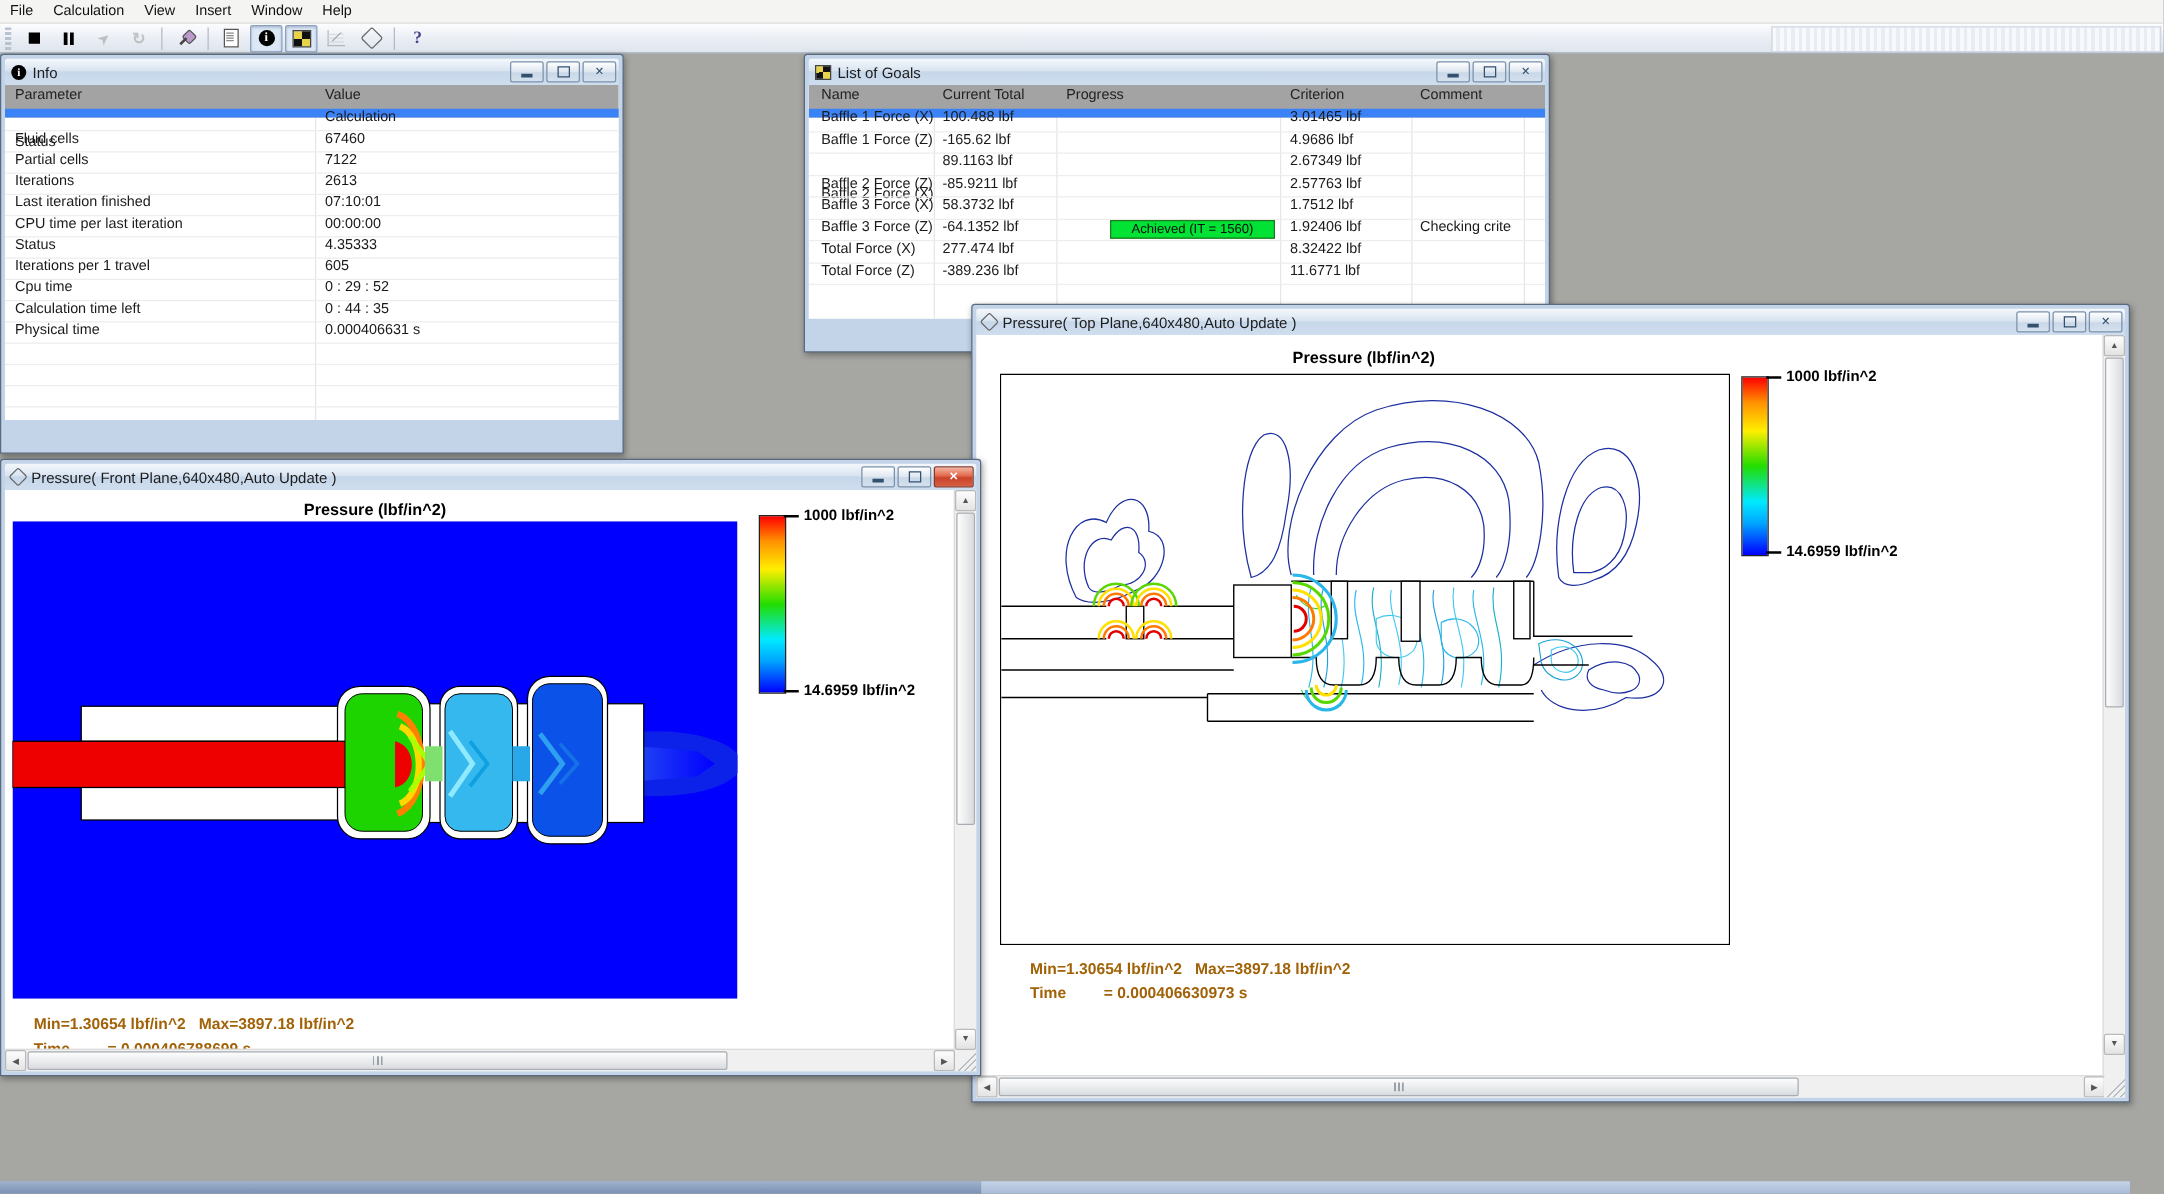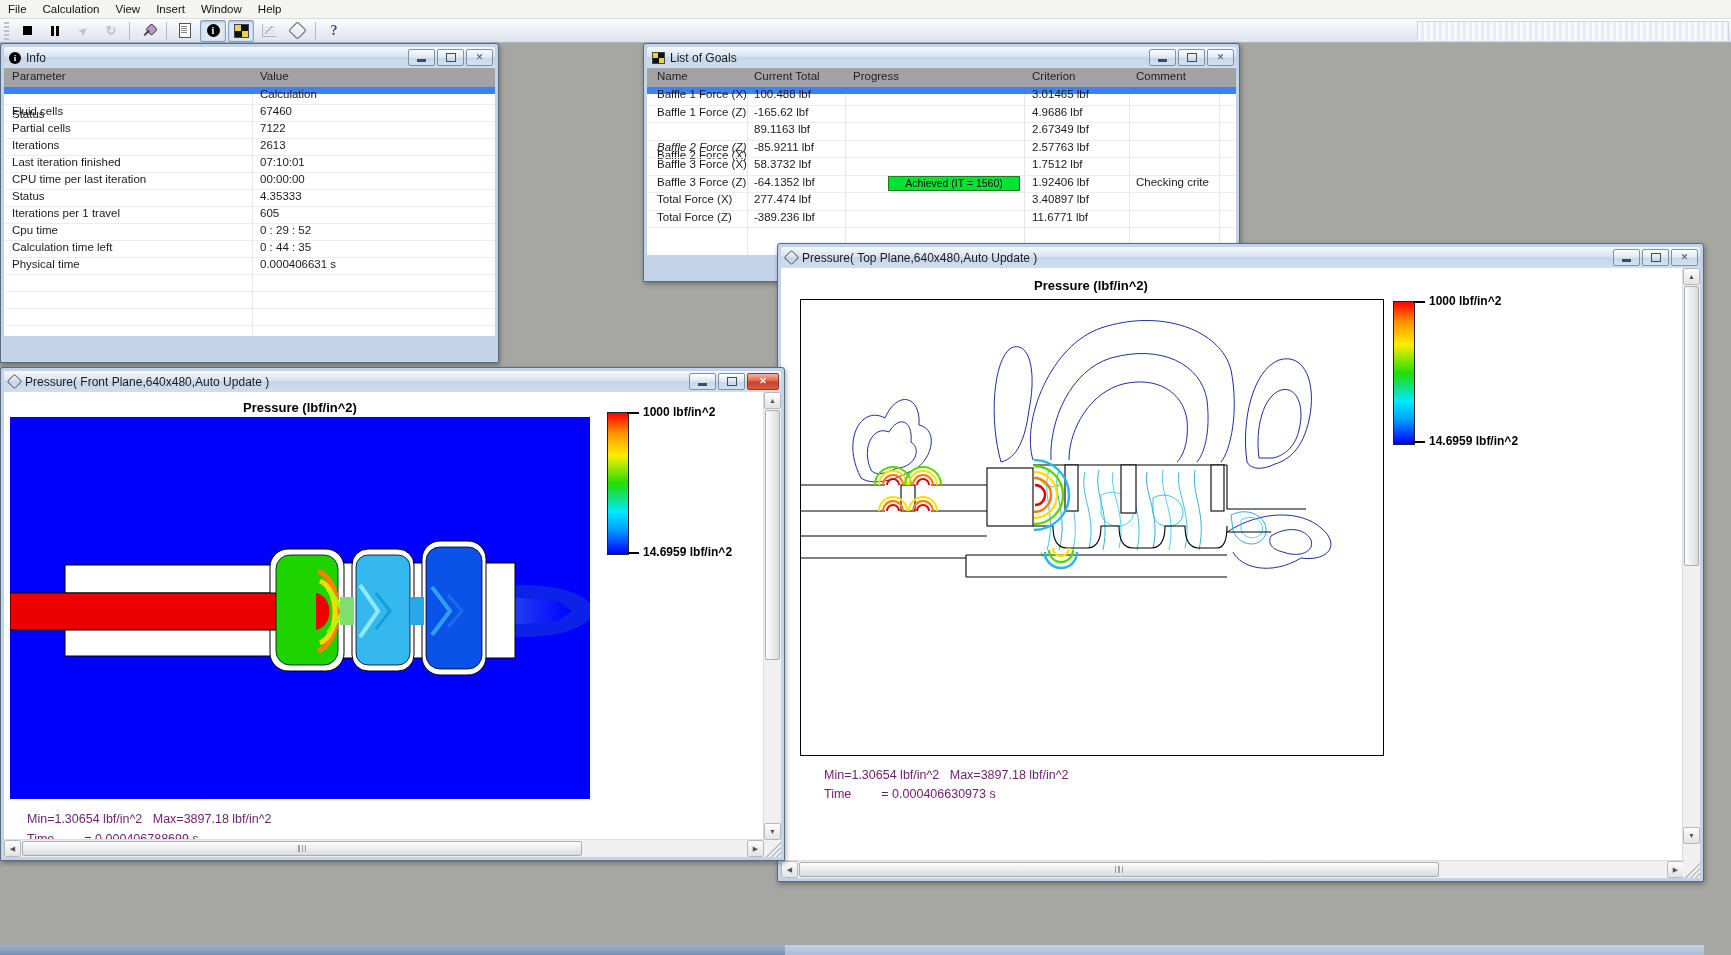--- a/index.html
+++ b/index.html
@@ -90,21 +90,21 @@
           background:repeating-linear-gradient(90deg,#9aa0a8 0 1.5px,transparent 1.5px 3.5px);}
   .corner{position:absolute;width:17px;height:17px;background:#f0f0f0;
           background-image:linear-gradient(135deg,transparent 55%,#b9bec5 55% 60%,transparent 60% 70%,#b9bec5 70% 75%,transparent 75% 85%,#b9bec5 85% 90%,transparent 90%);}
 
   
   .plot-title{position:absolute;font-weight:bold;font-size:13px;color:#000;text-align:center;}
   .cbar{position:absolute;width:20px;border:1px solid #222;
         background:linear-gradient(#ff0000,#ff9000 14%,#ffee00 30%,#22dd00 50%,#00eaff 70%,#00a6ff 82%,#0000ff);}
   .cbar-lab{position:absolute;font-weight:bold;font-size:12px;white-space:nowrap;color:#000;}
   .cbar-tick{position:absolute;height:1.5px;background:#000;width:12px;}
-  .readout{position:absolute;font-weight:normal;font-size:12.5px;color:#701a75;white-space:nowrap;padding-left:17px;}
+  .readout{position:absolute;font-weight:bold;font-size:12.5px;color:#a16207;white-space:nowrap;padding-left:17px;}
 </style>
 </head>
 <body>
 
 <div id="screen">
 
   <div id="menubar">
     <div class="menu-item">File</div>
     <div class="menu-item">Calculation</div>
     <div class="menu-item">View</div>
@@ -269,40 +269,40 @@
           <span class="td" style="left:10px;">Baffle 1 Force (Z)</span>
             <span class="td" style="left:107px;">-165.62 lbf</span>
             <span class="td" style="left:385px;">4.9686 lbf</span>
           </div>
         <div class="trow" style="top:54px;height:17.5px;">
           <span class="td" style="left:10px;margin-top:26px;">Baffle 2 Force (X)</span>
             <span class="td" style="left:107px;">89.1163 lbf</span>
             <span class="td" style="left:385px;">2.67349 lbf</span>
           </div>
         <div class="trow" style="top:71.5px;height:17.5px;">
-          <span class="td" style="left:10px;font-style:italic;">Baffle 2 Force (Z)</span>
+          <span class="td" style="left:10px;">Baffle 2 Force (Z)</span>
             <span class="td" style="left:107px;">-85.9211 lbf</span>
             <span class="td" style="left:385px;">2.57763 lbf</span>
           </div>
         <div class="trow" style="top:89px;height:17.5px;">
           <span class="td" style="left:10px;">Baffle 3 Force (X)</span>
             <span class="td" style="left:107px;">58.3732 lbf</span>
             <span class="td" style="left:385px;">1.7512 lbf</span>
           </div>
         <div class="trow" style="top:106.5px;height:17.5px;">
           <span class="td" style="left:10px;">Baffle 3 Force (Z)</span>
             <span class="td" style="left:107px;">-64.1352 lbf</span>
           <span class="badge" style="left:241px;width:130px;">Achieved (IT = 1560)</span>
           <span class="td" style="left:385px;">1.92406 lbf</span>
             <span class="td" style="left:489px;">Checking crite</span>
           </div>
         <div class="trow" style="top:124px;height:17.5px;">
           <span class="td" style="left:10px;">Total Force (X)</span>
             <span class="td" style="left:107px;">277.474 lbf</span>
-            <span class="td" style="left:385px;">3.40897 lbf</span>
+            <span class="td" style="left:385px;">8.32422 lbf</span>
           </div>
         <div class="trow" style="top:141.5px;height:17.5px;">
           <span class="td" style="left:10px;">Total Force (Z)</span>
             <span class="td" style="left:107px;">-389.236 lbf</span>
             <span class="td" style="left:385px;">11.6771 lbf</span>
           </div>
       </div>
     </div>
   </div>
 

